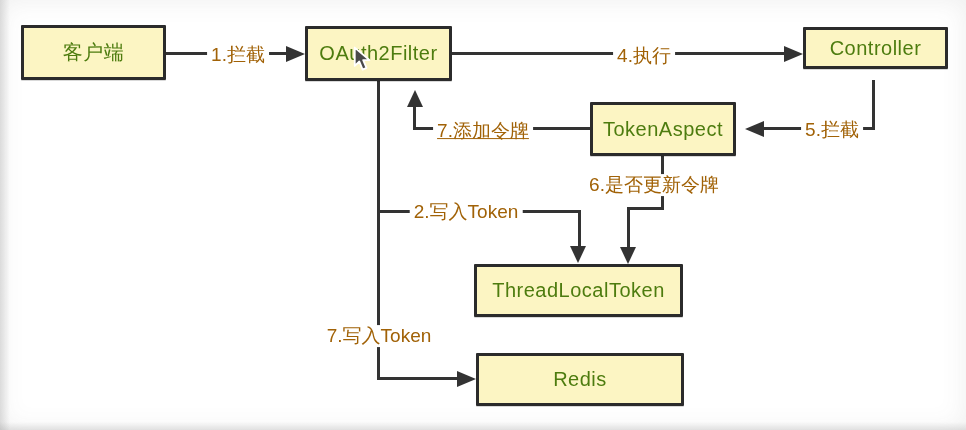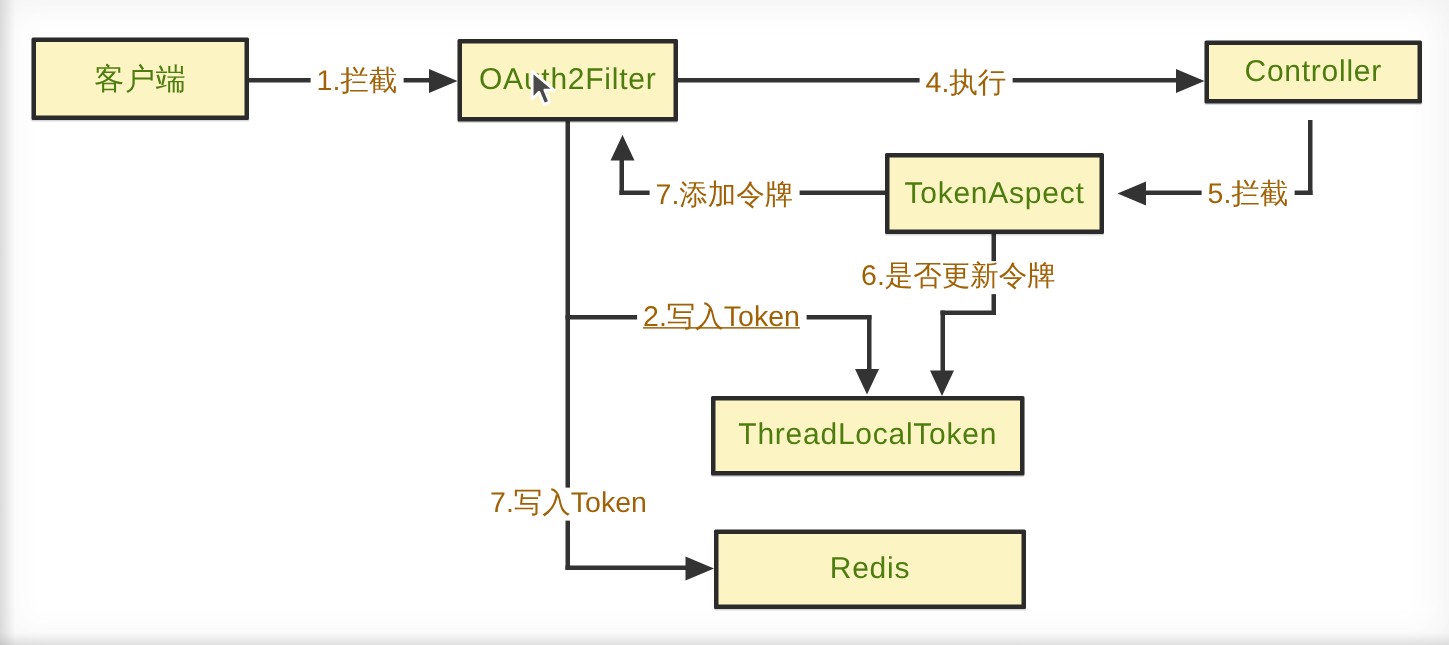--- a/index.html
+++ b/index.html
@@ -93,23 +93,23 @@
     background: #ffffff;
     padding: 0 4px;
     font-size: 19px;
     color: #a16207;
     white-space: nowrap;
     line-height: 1.15;
   }
   #l-e1 { left: 238px; top: 55px; }
   #l-e4 { left: 628px; top: 56px; margin-left: 16px; }
   #l-e5 { left: 832px; top: 130px; }
-  #l-e7 { left: 483px; top: 131px; }
-  #l-e2 { left: 481px; top: 212px; text-decoration: underline; }
-  #l-e6 { left: 639px; top: 185px; }
+  #l-e7 { left: 483px; top: 131px; text-decoration: underline; }
+  #l-e2 { left: 466px; top: 212px; }
+  #l-e6 { left: 654px; top: 185px; }
   #l-e3 { left: 379px; top: 336px; }
 
   #cursor {
     position: absolute;
     left: 352px; top: 46px;
     width: 22px; height: 27px;
     pointer-events: none;
   }
 </style>
 </head>

